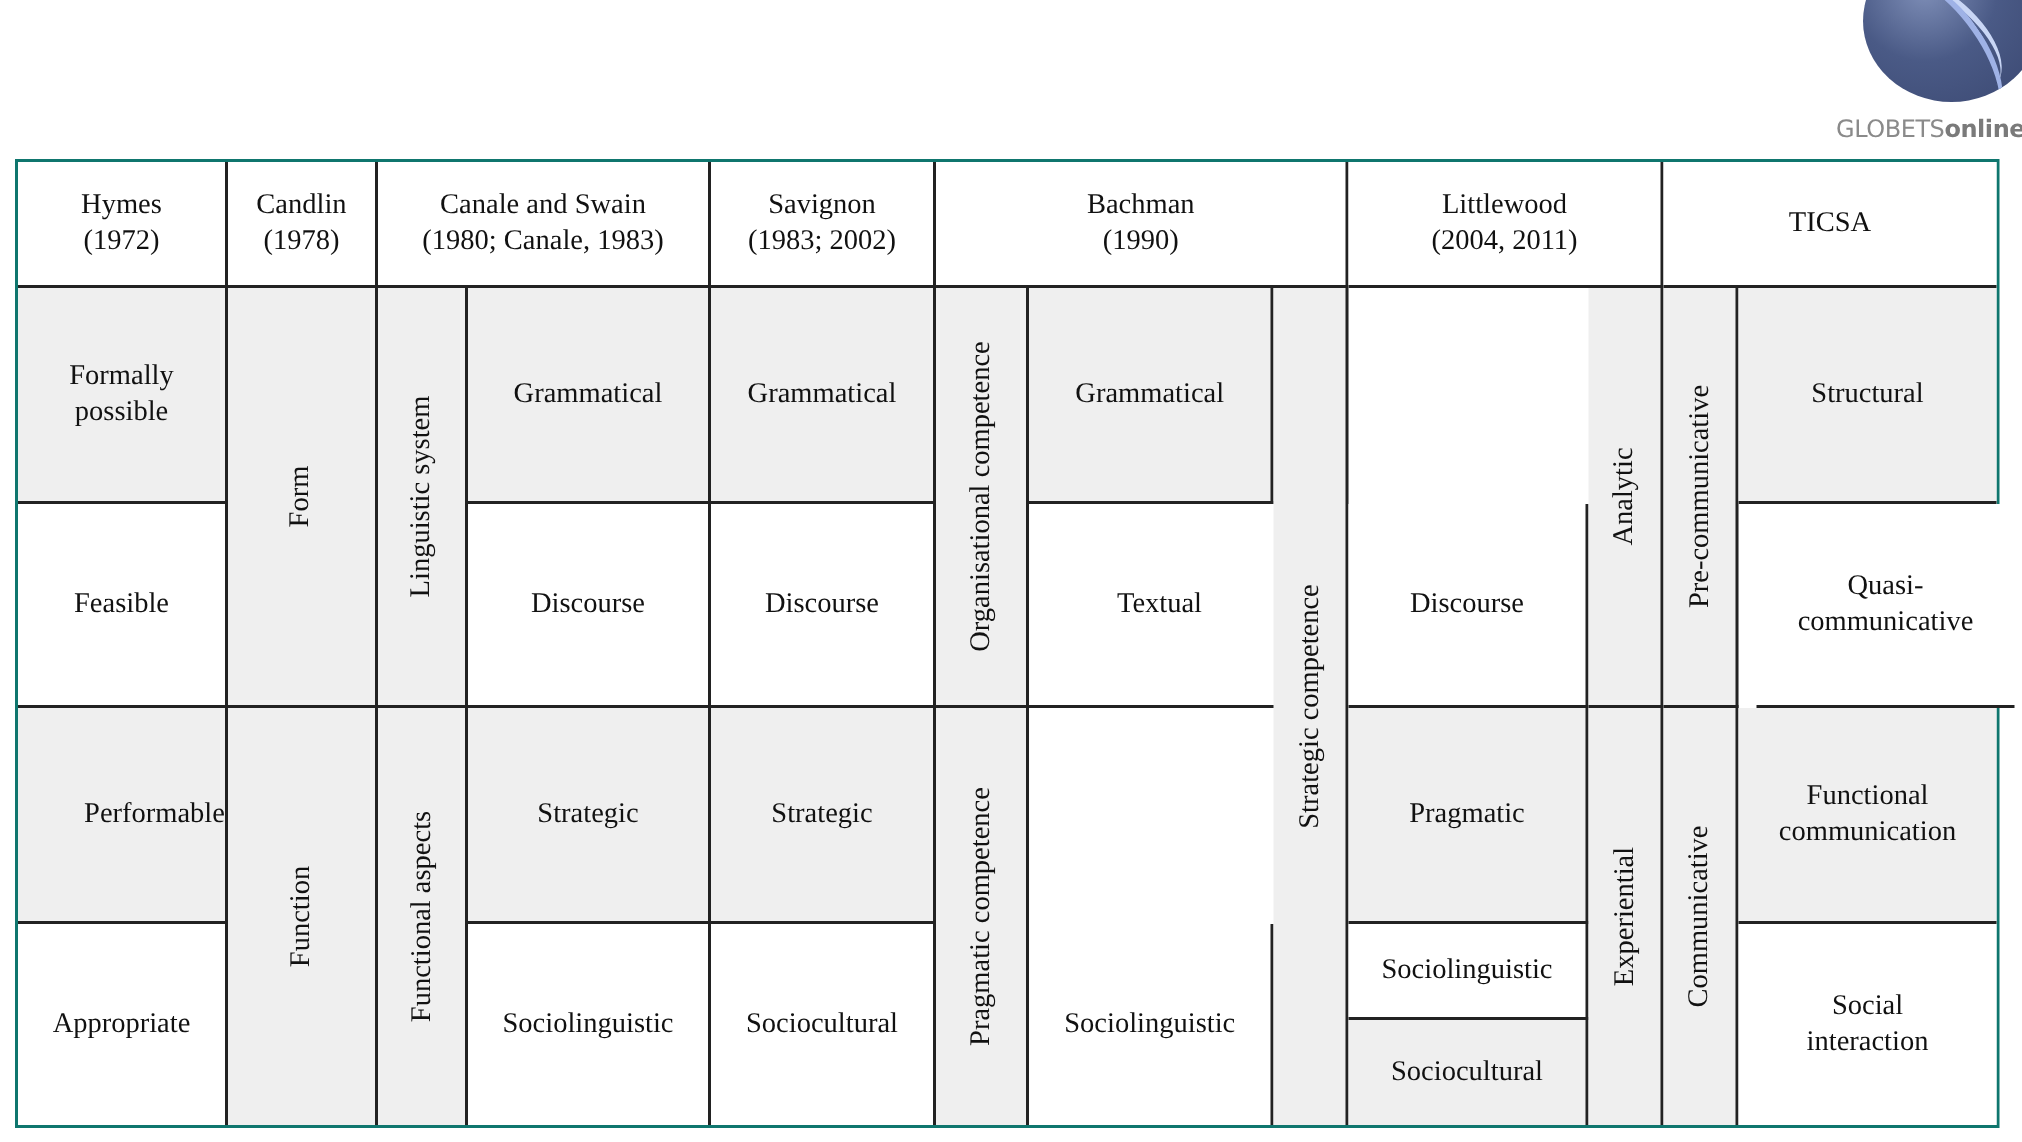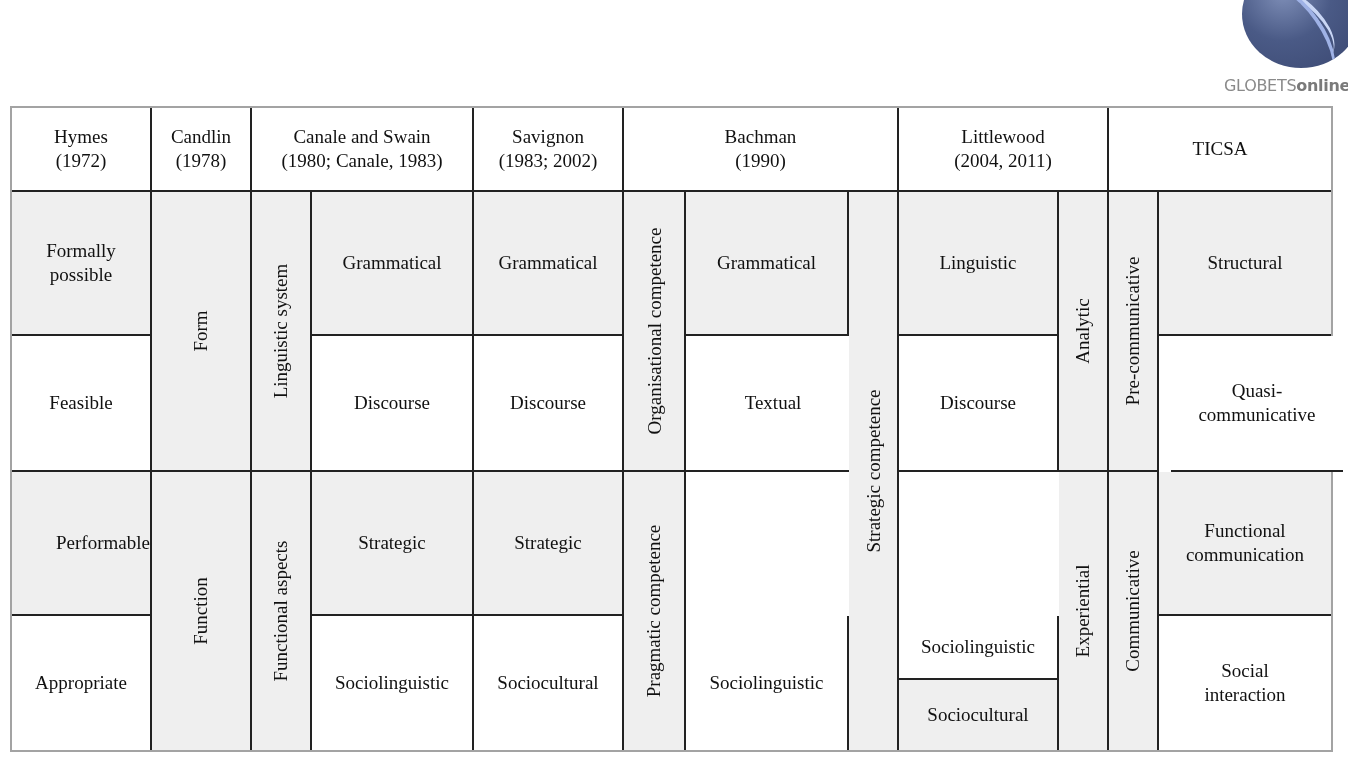--- a/index.html
+++ b/index.html
@@ -10,21 +10,21 @@
                background: radial-gradient(circle at 35% 30%, #7f8fb8 0%, #4a5a86 45%, #3a4770 100%);
                overflow: hidden; }
   .logo-swoosh { position: absolute; width: 120px; height: 60px; border-top: 4px solid #c9d6f5;
                  border-radius: 50%; transform: rotate(35deg); left: -20px; top: 30px; }
   .logo-swoosh.s2 { transform: rotate(55deg); left: -10px; top: 45px; border-top-color: #9fb2e6; }
   .logo-text { position: absolute; left: 1224px; top: 76px; font-family: "DejaVu Sans", sans-serif;
                font-size: 16px; color: #8a8a8a; letter-spacing: -0.3px; white-space: nowrap; }
   .logo-text b { font-weight: bold; color: #7a7a7a; }
 
   .grid { position: absolute; left: 10px; top: 106px; width: 1323px; height: 646px;
-          border: 2px solid #a3a3a3; box-sizing: border-box; }
+          border: 2px solid #0f766e; box-sizing: border-box; }
   .cell { position: absolute; box-sizing: border-box; display: flex; align-items: center;
           justify-content: center; text-align: center; font-size: 19px; line-height: 24px;
           border-right: 2px solid #222; border-bottom: 2px solid #222; }
   .g { background: #efefef; }
   .w { background: #ffffff; }
   .vert span { display: inline-block; transform: rotate(-90deg); white-space: nowrap; }
   .nob { border-bottom: none; }
   .nor { border-right: none; }
 </style>
 </head>
@@ -129,25 +129,25 @@
       <span>Textual</span>
     </div>
   <div class="cell w nob" style="left:674px;top:508px;width:163px;height:134px;">
       <span>Sociolinguistic</span>
     </div>
 
   <div class="cell g vert nob" style="left:837px;top:84px;width:50px;height:558px;">
       <span>Strategic competence</span>
     </div>
 
-  <div class="cell g" style="left:887px;top:84px;width:160px;height:144px;">
-      <span>Linguistic</span>
-    </div>
   <div class="cell w" style="left:887px;top:228px;width:160px;height:136px;">
       <span>Discourse</span>
+    </div>
+  <div class="cell g" style="left:887px;top:364px;width:160px;height:144px;">
+      <span>Pragmatic</span>
     </div>
   <div class="cell w" style="left:887px;top:508px;width:160px;height:64px;">
       <span>Sociolinguistic</span>
     </div>
   <div class="cell g nob" style="left:887px;top:572px;width:160px;height:70px;">
       <span>Sociocultural</span>
     </div>
 
   <div class="cell g vert" style="left:1047px;top:84px;width:50px;height:280px;">
       <span>Analytic</span>

